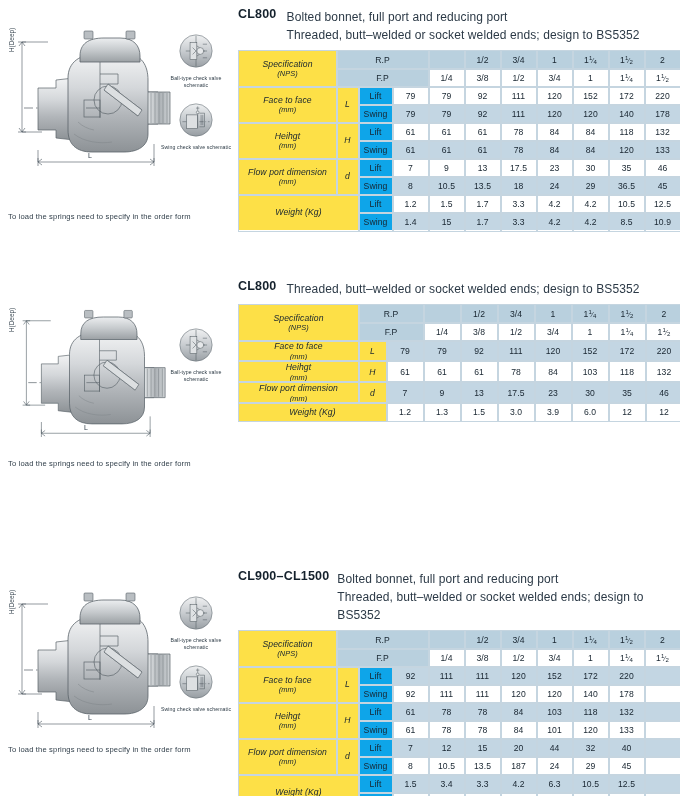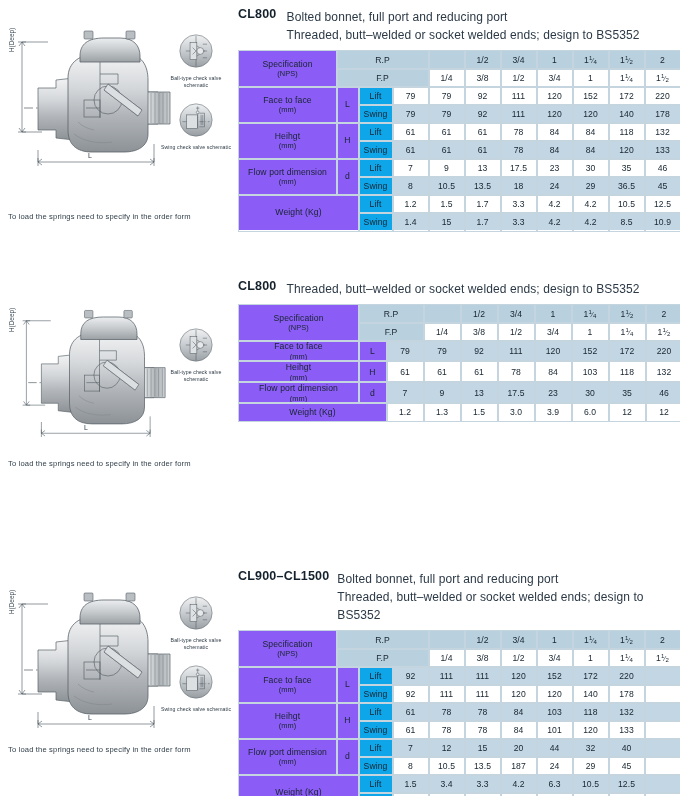--- a/index.html
+++ b/index.html
@@ -121,21 +121,21 @@
     outline: 0.5px solid #c5d5e0;
     font-size: 8.6px;
     text-align: center;
     vertical-align: middle;
     color: #17242f;
     padding: 0;
     height: 18px;
     letter-spacing: .1px;
   }
   .hdr  { background: #b9d0de; }
-  .lbl  { background: #8b5cf6; font-size: 8.4px; line-height: 1.25; }
+  .lbl  { background: #fde047; font-size: 8.4px; line-height: 1.25; font-style: italic; }
   .blue { background: #c3d6e3; }
   .wht  { background: #ffffff; }
   .sub  { background: #0ea5e9; font-size: 8px; }
   .tall { height: 29px; }
 
   .frac { white-space: nowrap; }
   .frac sup, .frac sub { font-size: 70%; line-height: 0; }
   .frac sup { vertical-align: .42em; }
   .frac sub { vertical-align: -.12em; }
   .frac .sl { font-size: 80%; }

